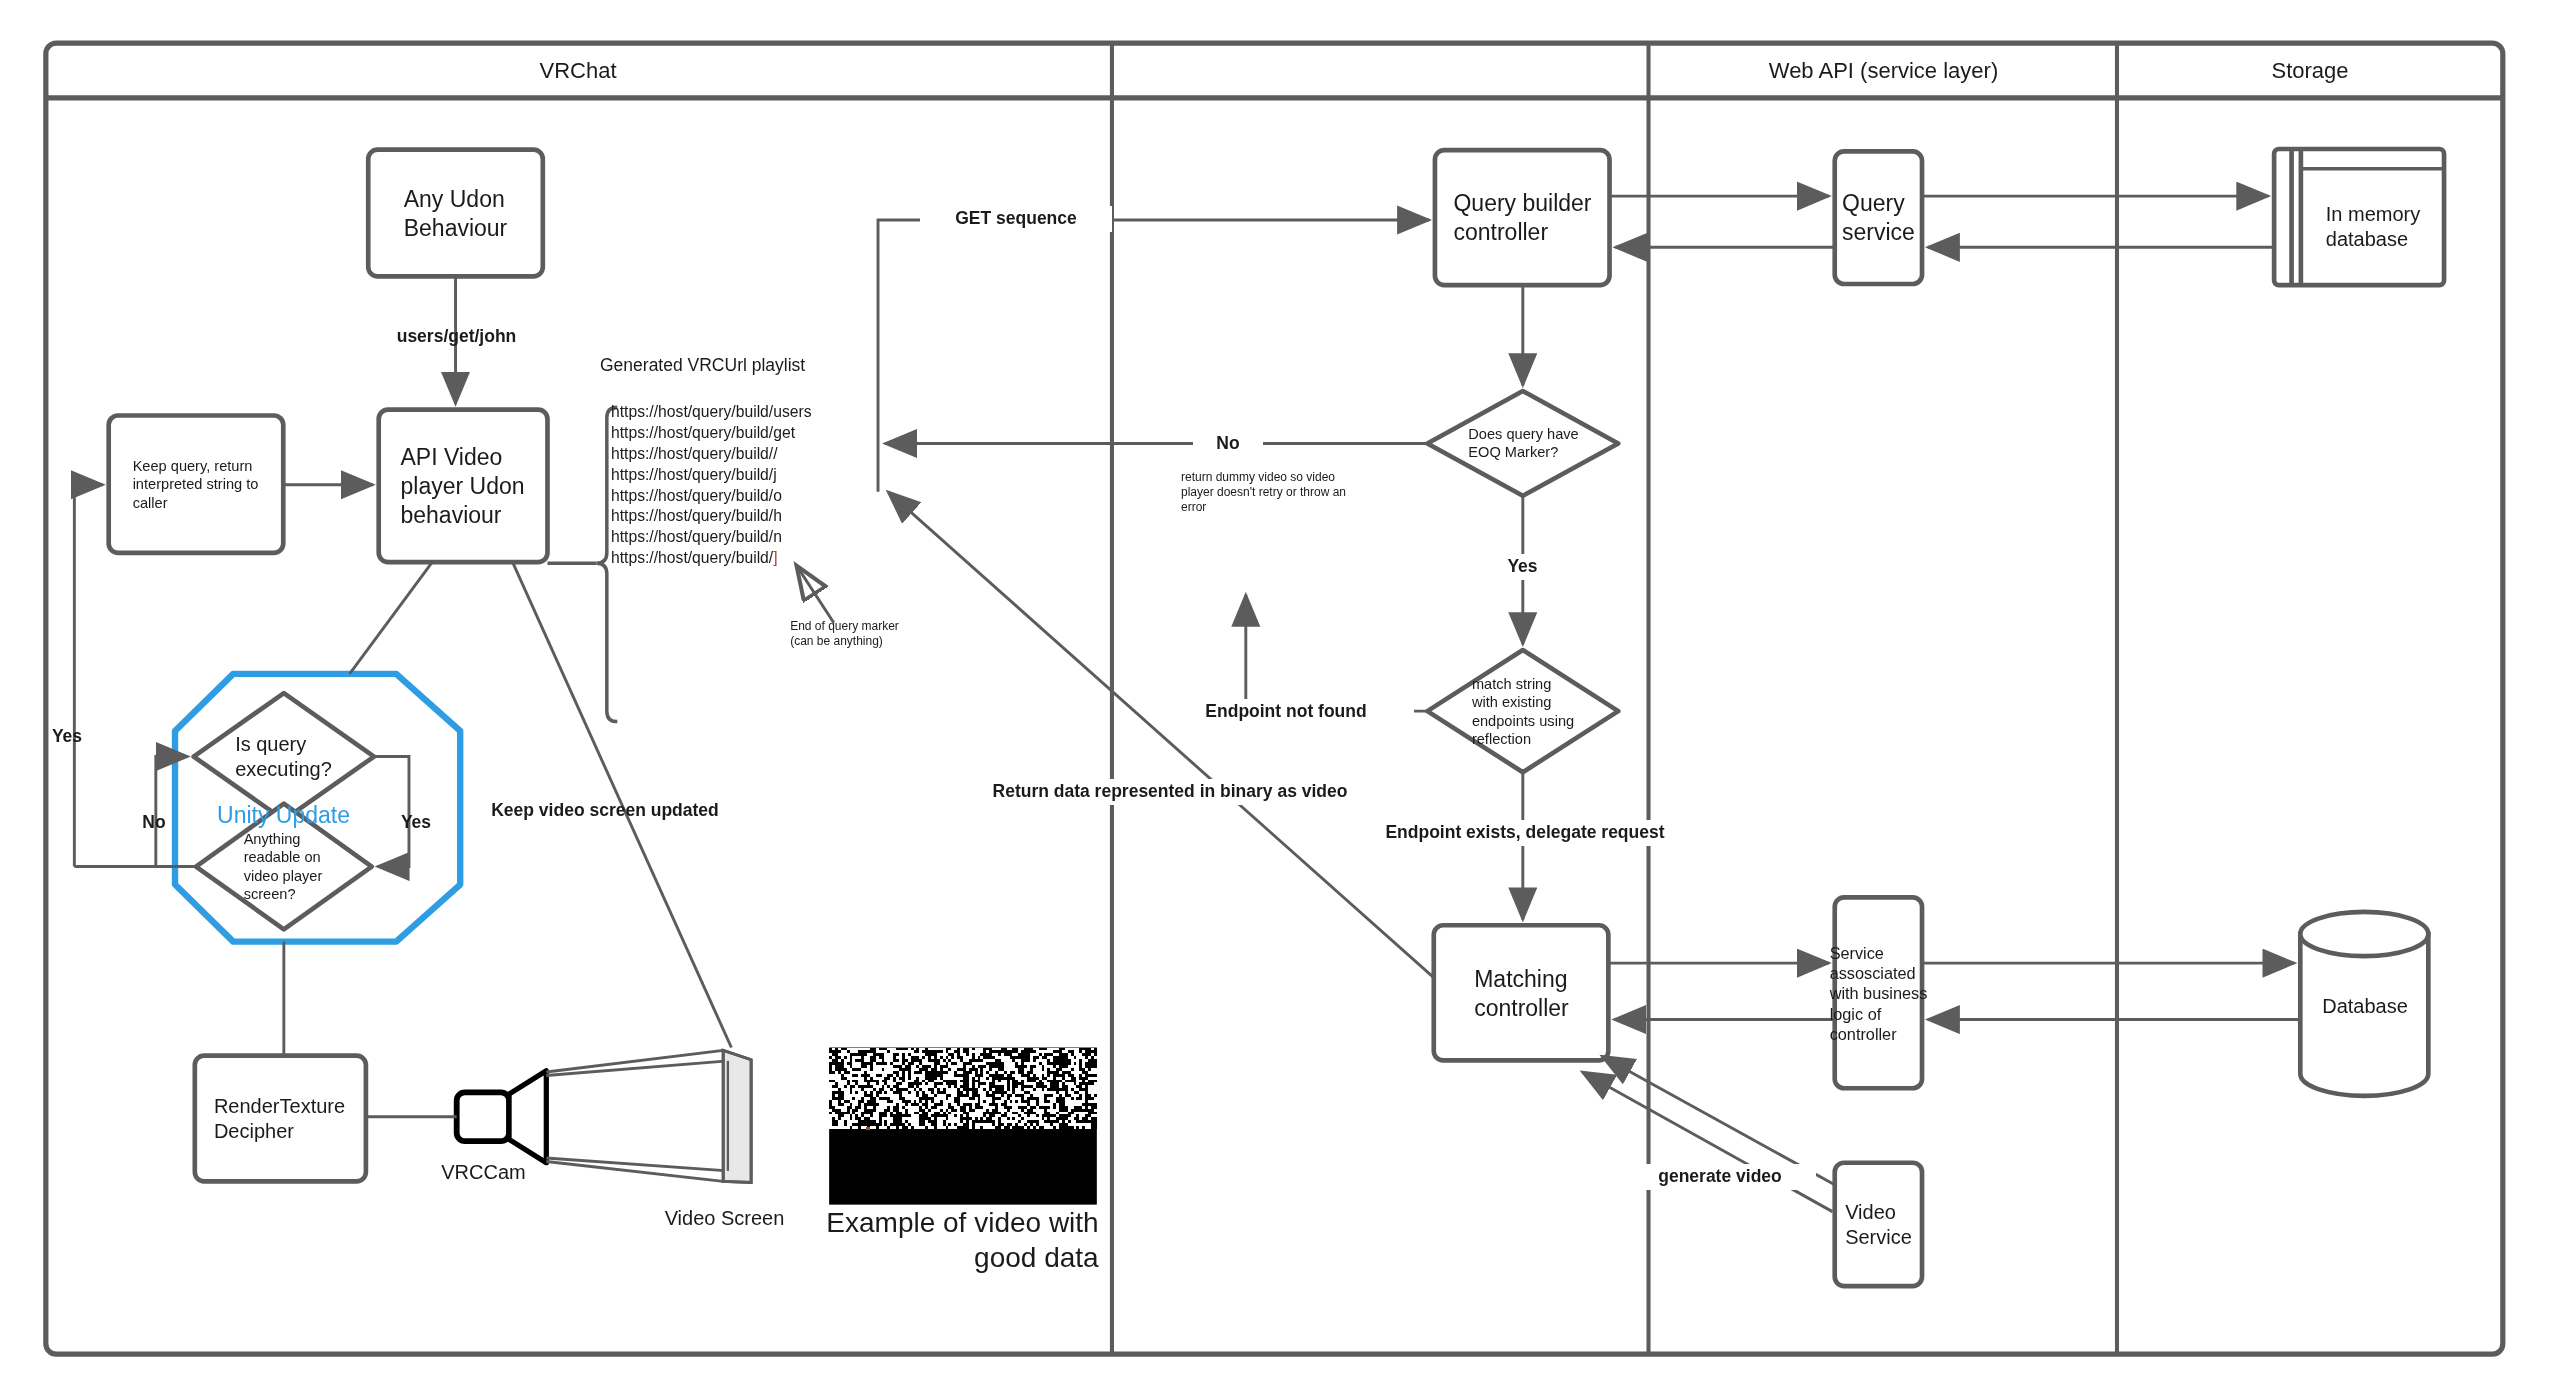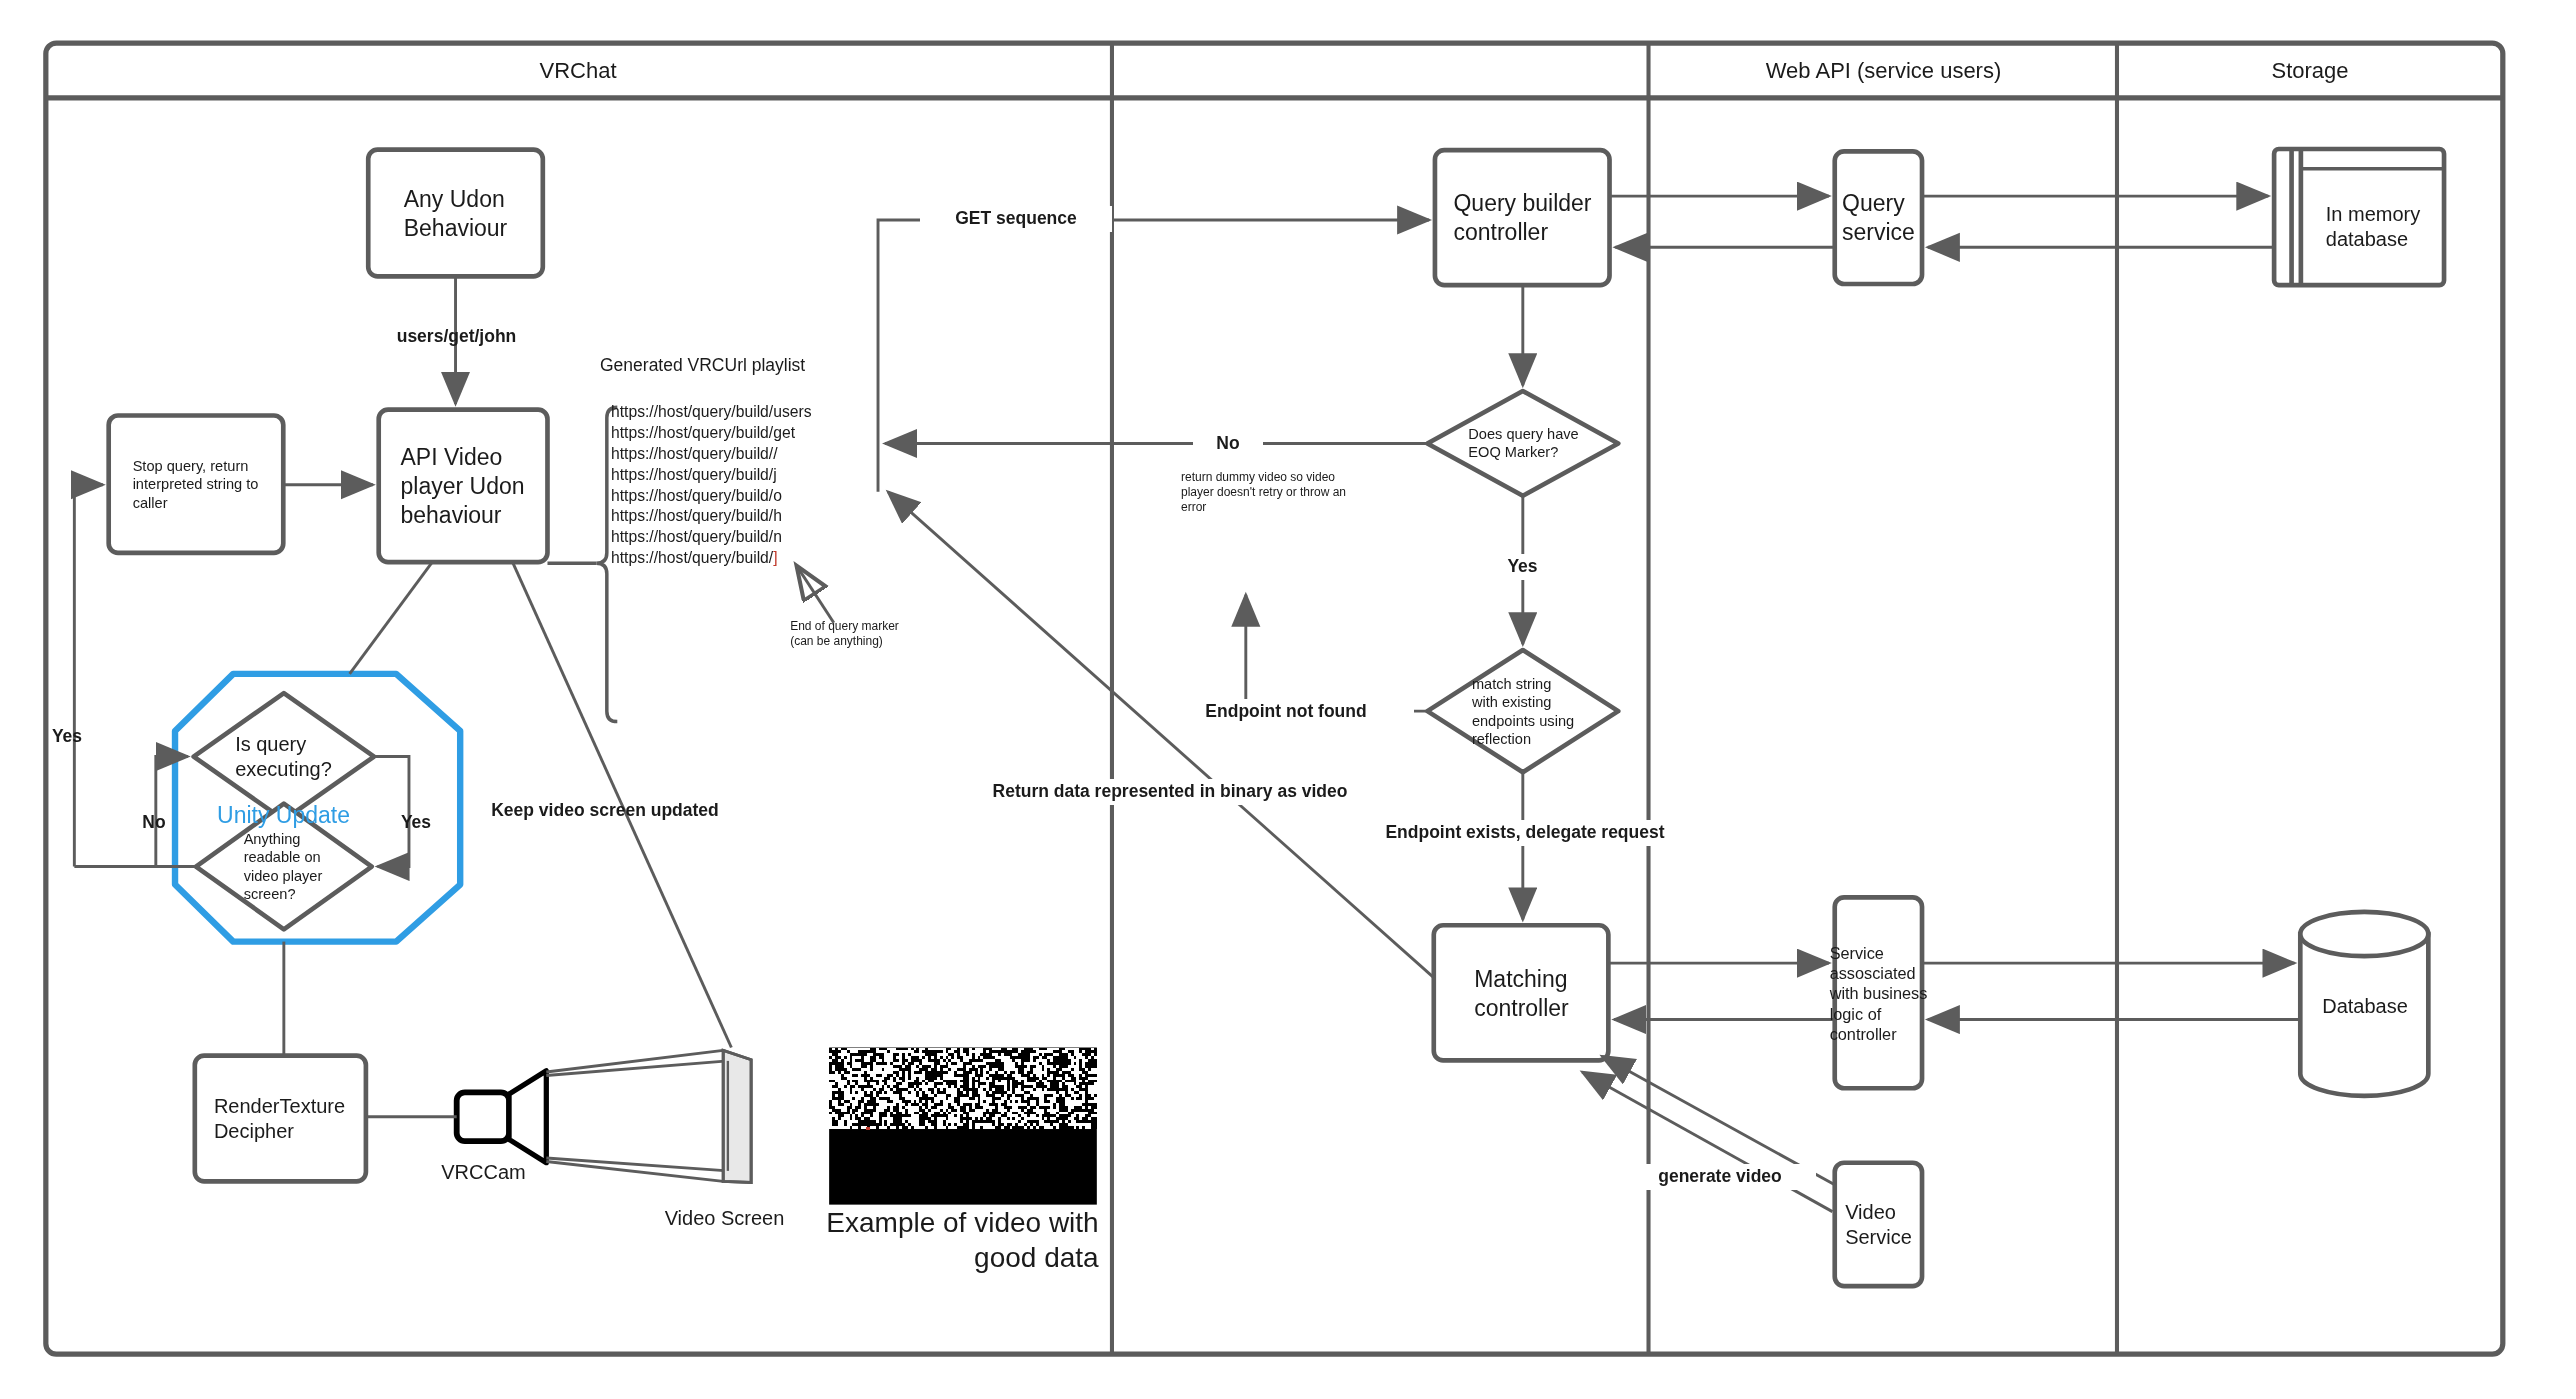--- a/index.html
+++ b/index.html
@@ -177,29 +177,29 @@
         <rect x="1424" y="1800" width="460" height="140" fill="#ffffff"></rect>
       </g>
       <g fill="#000000" shape-rendering="crispEdges" id="noisecells">
           <path d="M1424 1800h5v5h-5zM1434 1800h5v5h-5zM1444 1800h5v5h-5zM1449 1800h5v5h-5zM1494 1800h5v5h-5zM1499 1800h5v5h-5zM1509 1800h5v5h-5zM1514 1800h5v5h-5zM1519 1800h5v5h-5zM1539 1800h5v5h-5zM1544 1800h5v5h-5zM1549 1800h5v5h-5zM1554 1800h5v5h-5zM1564 1800h5v5h-5zM1574 1800h5v5h-5zM1589 1800h5v5h-5zM1624 1800h5v5h-5zM1629 1800h5v5h-5zM1644 1800h5v5h-5zM1654 1800h5v5h-5zM1659 1800h5v5h-5zM1669 1800h5v5h-5zM1689 1800h5v5h-5zM1694 1800h5v5h-5zM1699 1800h5v5h-5zM1719 1800h5v5h-5zM1724 1800h5v5h-5zM1739 1800h5v5h-5zM1744 1800h5v5h-5zM1759 1800h5v5h-5zM1764 1800h5v5h-5zM1769 1800h5v5h-5zM1784 1800h5v5h-5zM1789 1800h5v5h-5zM1794 1800h5v5h-5zM1819 1800h5v5h-5zM1824 1800h5v5h-5zM1854 1800h5v5h-5zM1859 1800h5v5h-5zM1864 1800h5v5h-5zM1869 1800h5v5h-5zM1879 1800h5v5h-5zM1424 1805h5v5h-5zM1429 1805h5v5h-5zM1434 1805h5v5h-5zM1439 1805h5v5h-5zM1454 1805h5v5h-5zM1474 1805h5v5h-5zM1479 1805h5v5h-5zM1484 1805h5v5h-5zM1489 1805h5v5h-5zM1494 1805h5v5h-5zM1499 1805h5v5h-5zM1524 1805h5v5h-5zM1569 1805h5v5h-5zM1574 1805h5v5h-5zM1584 1805h5v5h-5zM1589 1805h5v5h-5zM1594 1805h5v5h-5zM1599 1805h5v5h-5zM1604 1805h5v5h-5zM1609 1805h5v5h-5zM1614 1805h5v5h-5zM1624 1805h5v5h-5zM1639 1805h5v5h-5zM1644 1805h5v5h-5zM1654 1805h5v5h-5zM1659 1805h5v5h-5zM1689 1805h5v5h-5zM1699 1805h5v5h-5zM1704 1805h5v5h-5zM1709 1805h5v5h-5zM1714 1805h5v5h-5zM1719 1805h5v5h-5zM1724 1805h5v5h-5zM1729 1805h5v5h-5zM1734 1805h5v5h-5zM1739 1805h5v5h-5zM1744 1805h5v5h-5zM1754 1805h5v5h-5zM1759 1805h5v5h-5zM1764 1805h5v5h-5zM1769 1805h5v5h-5zM1774 1805h5v5h-5zM1809 1805h5v5h-5zM1814 1805h5v5h-5zM1819 1805h5v5h-5zM1834 1805h5v5h-5zM1839 1805h5v5h-5zM1854 1805h5v5h-5zM1864 1805h5v5h-5zM1869 1805h5v5h-5zM1874 1805h5v5h-5zM1879 1805h5v5h-5zM1429 1810h5v5h-5zM1434 1810h5v5h-5zM1459 1810h5v5h-5zM1464 1810h5v5h-5zM1469 1810h5v5h-5zM1474 1810h5v5h-5zM1479 1810h5v5h-5zM1484 1810h5v5h-5zM1499 1810h5v5h-5zM1504 1810h5v5h-5zM1509 1810h5v5h-5zM1514 1810h5v5h-5zM1534 1810h5v5h-5zM1539 1810h5v5h-5zM1549 1810h5v5h-5zM1559 1810h5v5h-5zM1589 1810h5v5h-5zM1594 1810h5v5h-5zM1599 1810h5v5h-5zM1604 1810h5v5h-5zM1629 1810h5v5h-5zM1634 1810h5v5h-5zM1644 1810h5v5h-5zM1659 1810h5v5h-5zM1669 1810h5v5h-5zM1684 1810h5v5h-5zM1689 1810h5v5h-5zM1694 1810h5v5h-5zM1699 1810h5v5h-5zM1714 1810h5v5h-5zM1724 1810h5v5h-5zM1729 1810h5v5h-5zM1734 1810h5v5h-5zM1749 1810h5v5h-5zM1754 1810h5v5h-5zM1759 1810h5v5h-5zM1764 1810h5v5h-5zM1784 1810h5v5h-5zM1794 1810h5v5h-5zM1799 1810h5v5h-5zM1804 1810h5v5h-5zM1819 1810h5v5h-5zM1824 1810h5v5h-5zM1829 1810h5v5h-5zM1839 1810h5v5h-5zM1859 1810h5v5h-5zM1864 1810h5v5h-5zM1869 1810h5v5h-5zM1879 1810h5v5h-5zM1424 1815h5v5h-5zM1434 1815h5v5h-5zM1439 1815h5v5h-5zM1449 1815h5v5h-5zM1459 1815h5v5h-5zM1479 1815h5v5h-5zM1494 1815h5v5h-5zM1499 1815h5v5h-5zM1509 1815h5v5h-5zM1514 1815h5v5h-5zM1534 1815h5v5h-5zM1549 1815h5v5h-5zM1564 1815h5v5h-5zM1569 1815h5v5h-5zM1574 1815h5v5h-5zM1584 1815h5v5h-5zM1594 1815h5v5h-5zM1604 1815h5v5h-5zM1614 1815h5v5h-5zM1624 1815h5v5h-5zM1634 1815h5v5h-5zM1644 1815h5v5h-5zM1649 1815h5v5h-5zM1669 1815h5v5h-5zM1679 1815h5v5h-5zM1689 1815h5v5h-5zM1694 1815h5v5h-5zM1699 1815h5v5h-5zM1704 1815h5v5h-5zM1734 1815h5v5h-5zM1739 1815h5v5h-5zM1744 1815h5v5h-5zM1749 1815h5v5h-5zM1754 1815h5v5h-5zM1759 1815h5v5h-5zM1764 1815h5v5h-5zM1774 1815h5v5h-5zM1779 1815h5v5h-5zM1789 1815h5v5h-5zM1794 1815h5v5h-5zM1809 1815h5v5h-5zM1814 1815h5v5h-5zM1819 1815h5v5h-5zM1824 1815h5v5h-5zM1829 1815h5v5h-5zM1844 1815h5v5h-5zM1864 1815h5v5h-5zM1874 1815h5v5h-5zM1429 1820h5v5h-5zM1434 1820h5v5h-5zM1444 1820h5v5h-5zM1459 1820h5v5h-5zM1469 1820h5v5h-5zM1474 1820h5v5h-5zM1479 1820h5v5h-5zM1494 1820h5v5h-5zM1499 1820h5v5h-5zM1514 1820h5v5h-5zM1534 1820h5v5h-5zM1539 1820h5v5h-5zM1549 1820h5v5h-5zM1554 1820h5v5h-5zM1564 1820h5v5h-5zM1569 1820h5v5h-5zM1574 1820h5v5h-5zM1579 1820h5v5h-5zM1594 1820h5v5h-5zM1599 1820h5v5h-5zM1604 1820h5v5h-5zM1609 1820h5v5h-5zM1619 1820h5v5h-5zM1629 1820h5v5h-5zM1649 1820h5v5h-5zM1664 1820h5v5h-5zM1669 1820h5v5h-5zM1674 1820h5v5h-5zM1679 1820h5v5h-5zM1684 1820h5v5h-5zM1709 1820h5v5h-5zM1714 1820h5v5h-5zM1739 1820h5v5h-5zM1754 1820h5v5h-5zM1759 1820h5v5h-5zM1764 1820h5v5h-5zM1774 1820h5v5h-5zM1799 1820h5v5h-5zM1809 1820h5v5h-5zM1814 1820h5v5h-5zM1819 1820h5v5h-5zM1824 1820h5v5h-5zM1829 1820h5v5h-5zM1834 1820h5v5h-5zM1854 1820h5v5h-5zM1869 1820h5v5h-5zM1874 1820h5v5h-5zM1879 1820h5v5h-5zM1424 1825h5v5h-5zM1429 1825h5v5h-5zM1434 1825h5v5h-5zM1439 1825h5v5h-5zM1444 1825h5v5h-5zM1454 1825h5v5h-5zM1459 1825h5v5h-5zM1479 1825h5v5h-5zM1484 1825h5v5h-5zM1489 1825h5v5h-5zM1494 1825h5v5h-5zM1504 1825h5v5h-5zM1509 1825h5v5h-5zM1514 1825h5v5h-5zM1519 1825h5v5h-5zM1529 1825h5v5h-5zM1549 1825h5v5h-5zM1559 1825h5v5h-5zM1564 1825h5v5h-5zM1579 1825h5v5h-5zM1604 1825h5v5h-5zM1609 1825h5v5h-5zM1624 1825h5v5h-5zM1634 1825h5v5h-5zM1639 1825h5v5h-5zM1654 1825h5v5h-5zM1659 1825h5v5h-5zM1664 1825h5v5h-5zM1694 1825h5v5h-5zM1699 1825h5v5h-5zM1704 1825h5v5h-5zM1709 1825h5v5h-5zM1714 1825h5v5h-5zM1719 1825h5v5h-5zM1744 1825h5v5h-5zM1754 1825h5v5h-5zM1784 1825h5v5h-5zM1799 1825h5v5h-5zM1804 1825h5v5h-5zM1809 1825h5v5h-5zM1814 1825h5v5h-5zM1819 1825h5v5h-5zM1824 1825h5v5h-5zM1829 1825h5v5h-5zM1834 1825h5v5h-5zM1844 1825h5v5h-5zM1854 1825h5v5h-5zM1864 1825h5v5h-5zM1869 1825h5v5h-5zM1874 1825h5v5h-5zM1879 1825h5v5h-5zM1424 1830h5v5h-5zM1434 1830h5v5h-5zM1439 1830h5v5h-5zM1444 1830h5v5h-5zM1459 1830h5v5h-5zM1479 1830h5v5h-5zM1484 1830h5v5h-5zM1494 1830h5v5h-5zM1534 1830h5v5h-5zM1539 1830h5v5h-5zM1544 1830h5v5h-5zM1554 1830h5v5h-5zM1559 1830h5v5h-5zM1574 1830h5v5h-5zM1584 1830h5v5h-5zM1589 1830h5v5h-5zM1594 1830h5v5h-5zM1604 1830h5v5h-5zM1614 1830h5v5h-5zM1619 1830h5v5h-5zM1624 1830h5v5h-5zM1654 1830h5v5h-5zM1669 1830h5v5h-5zM1679 1830h5v5h-5zM1684 1830h5v5h-5zM1689 1830h5v5h-5zM1699 1830h5v5h-5zM1704 1830h5v5h-5zM1709 1830h5v5h-5zM1714 1830h5v5h-5zM1719 1830h5v5h-5zM1744 1830h5v5h-5zM1749 1830h5v5h-5zM1754 1830h5v5h-5zM1759 1830h5v5h-5zM1769 1830h5v5h-5zM1774 1830h5v5h-5zM1789 1830h5v5h-5zM1809 1830h5v5h-5zM1819 1830h5v5h-5zM1824 1830h5v5h-5zM1829 1830h5v5h-5zM1854 1830h5v5h-5zM1864 1830h5v5h-5zM1869 1830h5v5h-5zM1874 1830h5v5h-5zM1879 1830h5v5h-5zM1424 1835h5v5h-5zM1434 1835h5v5h-5zM1439 1835h5v5h-5zM1444 1835h5v5h-5zM1449 1835h5v5h-5zM1464 1835h5v5h-5zM1469 1835h5v5h-5zM1474 1835h5v5h-5zM1494 1835h5v5h-5zM1514 1835h5v5h-5zM1544 1835h5v5h-5zM1549 1835h5v5h-5zM1554 1835h5v5h-5zM1559 1835h5v5h-5zM1579 1835h5v5h-5zM1584 1835h5v5h-5zM1589 1835h5v5h-5zM1599 1835h5v5h-5zM1604 1835h5v5h-5zM1614 1835h5v5h-5zM1629 1835h5v5h-5zM1644 1835h5v5h-5zM1649 1835h5v5h-5zM1654 1835h5v5h-5zM1664 1835h5v5h-5zM1669 1835h5v5h-5zM1674 1835h5v5h-5zM1684 1835h5v5h-5zM1699 1835h5v5h-5zM1714 1835h5v5h-5zM1719 1835h5v5h-5zM1749 1835h5v5h-5zM1754 1835h5v5h-5zM1769 1835h5v5h-5zM1789 1835h5v5h-5zM1799 1835h5v5h-5zM1814 1835h5v5h-5zM1819 1835h5v5h-5zM1839 1835h5v5h-5zM1854 1835h5v5h-5zM1859 1835h5v5h-5zM1869 1835h5v5h-5zM1424 1840h5v5h-5zM1429 1840h5v5h-5zM1439 1840h5v5h-5zM1449 1840h5v5h-5zM1454 1840h5v5h-5zM1484 1840h5v5h-5zM1534 1840h5v5h-5zM1539 1840h5v5h-5zM1549 1840h5v5h-5zM1559 1840h5v5h-5zM1569 1840h5v5h-5zM1574 1840h5v5h-5zM1579 1840h5v5h-5zM1589 1840h5v5h-5zM1594 1840h5v5h-5zM1599 1840h5v5h-5zM1604 1840h5v5h-5zM1609 1840h5v5h-5zM1614 1840h5v5h-5zM1619 1840h5v5h-5zM1624 1840h5v5h-5zM1639 1840h5v5h-5zM1654 1840h5v5h-5zM1659 1840h5v5h-5zM1664 1840h5v5h-5zM1674 1840h5v5h-5zM1684 1840h5v5h-5zM1694 1840h5v5h-5zM1709 1840h5v5h-5zM1724 1840h5v5h-5zM1734 1840h5v5h-5zM1739 1840h5v5h-5zM1749 1840h5v5h-5zM1754 1840h5v5h-5zM1764 1840h5v5h-5zM1769 1840h5v5h-5zM1799 1840h5v5h-5zM1804 1840h5v5h-5zM1809 1840h5v5h-5zM1814 1840h5v5h-5zM1824 1840h5v5h-5zM1829 1840h5v5h-5zM1834 1840h5v5h-5zM1859 1840h5v5h-5zM1864 1840h5v5h-5zM1444 1845h5v5h-5zM1464 1845h5v5h-5zM1469 1845h5v5h-5zM1479 1845h5v5h-5zM1484 1845h5v5h-5zM1489 1845h5v5h-5zM1504 1845h5v5h-5zM1509 1845h5v5h-5zM1524 1845h5v5h-5zM1529 1845h5v5h-5zM1539 1845h5v5h-5zM1549 1845h5v5h-5zM1559 1845h5v5h-5zM1589 1845h5v5h-5zM1594 1845h5v5h-5zM1599 1845h5v5h-5zM1604 1845h5v5h-5zM1609 1845h5v5h-5zM1614 1845h5v5h-5zM1639 1845h5v5h-5zM1644 1845h5v5h-5zM1649 1845h5v5h-5zM1654 1845h5v5h-5zM1659 1845h5v5h-5zM1674 1845h5v5h-5zM1679 1845h5v5h-5zM1684 1845h5v5h-5zM1699 1845h5v5h-5zM1704 1845h5v5h-5zM1709 1845h5v5h-5zM1714 1845h5v5h-5zM1719 1845h5v5h-5zM1729 1845h5v5h-5zM1734 1845h5v5h-5zM1754 1845h5v5h-5zM1759 1845h5v5h-5zM1764 1845h5v5h-5zM1774 1845h5v5h-5zM1789 1845h5v5h-5zM1799 1845h5v5h-5zM1809 1845h5v5h-5zM1814 1845h5v5h-5zM1819 1845h5v5h-5zM1824 1845h5v5h-5zM1834 1845h5v5h-5zM1839 1845h5v5h-5zM1854 1845h5v5h-5zM1864 1845h5v5h-5zM1869 1845h5v5h-5zM1874 1845h5v5h-5zM1879 1845h5v5h-5zM1444 1850h5v5h-5zM1449 1850h5v5h-5zM1484 1850h5v5h-5zM1494 1850h5v5h-5zM1519 1850h5v5h-5zM1524 1850h5v5h-5zM1534 1850h5v5h-5zM1544 1850h5v5h-5zM1549 1850h5v5h-5zM1559 1850h5v5h-5zM1574 1850h5v5h-5zM1589 1850h5v5h-5zM1594 1850h5v5h-5zM1599 1850h5v5h-5zM1604 1850h5v5h-5zM1614 1850h5v5h-5zM1654 1850h5v5h-5zM1659 1850h5v5h-5zM1669 1850h5v5h-5zM1679 1850h5v5h-5zM1694 1850h5v5h-5zM1704 1850h5v5h-5zM1709 1850h5v5h-5zM1714 1850h5v5h-5zM1719 1850h5v5h-5zM1724 1850h5v5h-5zM1729 1850h5v5h-5zM1734 1850h5v5h-5zM1739 1850h5v5h-5zM1764 1850h5v5h-5zM1769 1850h5v5h-5zM1774 1850h5v5h-5zM1779 1850h5v5h-5zM1789 1850h5v5h-5zM1794 1850h5v5h-5zM1809 1850h5v5h-5zM1824 1850h5v5h-5zM1839 1850h5v5h-5zM1844 1850h5v5h-5zM1854 1850h5v5h-5zM1859 1850h5v5h-5zM1864 1850h5v5h-5zM1424 1855h5v5h-5zM1429 1855h5v5h-5zM1454 1855h5v5h-5zM1464 1855h5v5h-5zM1469 1855h5v5h-5zM1484 1855h5v5h-5zM1489 1855h5v5h-5zM1494 1855h5v5h-5zM1499 1855h5v5h-5zM1504 1855h5v5h-5zM1514 1855h5v5h-5zM1519 1855h5v5h-5zM1534 1855h5v5h-5zM1549 1855h5v5h-5zM1569 1855h5v5h-5zM1574 1855h5v5h-5zM1584 1855h5v5h-5zM1594 1855h5v5h-5zM1599 1855h5v5h-5zM1619 1855h5v5h-5zM1624 1855h5v5h-5zM1629 1855h5v5h-5zM1634 1855h5v5h-5zM1639 1855h5v5h-5zM1649 1855h5v5h-5zM1654 1855h5v5h-5zM1659 1855h5v5h-5zM1669 1855h5v5h-5zM1674 1855h5v5h-5zM1679 1855h5v5h-5zM1704 1855h5v5h-5zM1714 1855h5v5h-5zM1729 1855h5v5h-5zM1739 1855h5v5h-5zM1744 1855h5v5h-5zM1754 1855h5v5h-5zM1764 1855h5v5h-5zM1769 1855h5v5h-5zM1774 1855h5v5h-5zM1784 1855h5v5h-5zM1799 1855h5v5h-5zM1804 1855h5v5h-5zM1809 1855h5v5h-5zM1814 1855h5v5h-5zM1819 1855h5v5h-5zM1829 1855h5v5h-5zM1834 1855h5v5h-5zM1839 1855h5v5h-5zM1844 1855h5v5h-5zM1859 1855h5v5h-5zM1869 1855h5v5h-5zM1874 1855h5v5h-5zM1879 1855h5v5h-5zM1434 1860h5v5h-5zM1454 1860h5v5h-5zM1469 1860h5v5h-5zM1489 1860h5v5h-5zM1504 1860h5v5h-5zM1519 1860h5v5h-5zM1539 1860h5v5h-5zM1544 1860h5v5h-5zM1559 1860h5v5h-5zM1564 1860h5v5h-5zM1569 1860h5v5h-5zM1574 1860h5v5h-5zM1579 1860h5v5h-5zM1589 1860h5v5h-5zM1604 1860h5v5h-5zM1609 1860h5v5h-5zM1614 1860h5v5h-5zM1624 1860h5v5h-5zM1629 1860h5v5h-5zM1634 1860h5v5h-5zM1639 1860h5v5h-5zM1654 1860h5v5h-5zM1659 1860h5v5h-5zM1669 1860h5v5h-5zM1679 1860h5v5h-5zM1684 1860h5v5h-5zM1689 1860h5v5h-5zM1699 1860h5v5h-5zM1704 1860h5v5h-5zM1729 1860h5v5h-5zM1739 1860h5v5h-5zM1744 1860h5v5h-5zM1749 1860h5v5h-5zM1754 1860h5v5h-5zM1779 1860h5v5h-5zM1784 1860h5v5h-5zM1789 1860h5v5h-5zM1804 1860h5v5h-5zM1809 1860h5v5h-5zM1814 1860h5v5h-5zM1824 1860h5v5h-5zM1844 1860h5v5h-5zM1854 1860h5v5h-5zM1859 1860h5v5h-5zM1864 1860h5v5h-5zM1869 1860h5v5h-5zM1874 1860h5v5h-5zM1429 1865h5v5h-5zM1434 1865h5v5h-5zM1449 1865h5v5h-5zM1459 1865h5v5h-5zM1464 1865h5v5h-5zM1474 1865h5v5h-5zM1479 1865h5v5h-5zM1484 1865h5v5h-5zM1489 1865h5v5h-5zM1494 1865h5v5h-5zM1514 1865h5v5h-5zM1524 1865h5v5h-5zM1534 1865h5v5h-5zM1539 1865h5v5h-5zM1559 1865h5v5h-5zM1564 1865h5v5h-5zM1574 1865h5v5h-5zM1604 1865h5v5h-5zM1629 1865h5v5h-5zM1639 1865h5v5h-5zM1649 1865h5v5h-5zM1654 1865h5v5h-5zM1659 1865h5v5h-5zM1669 1865h5v5h-5zM1679 1865h5v5h-5zM1699 1865h5v5h-5zM1704 1865h5v5h-5zM1709 1865h5v5h-5zM1714 1865h5v5h-5zM1719 1865h5v5h-5zM1729 1865h5v5h-5zM1739 1865h5v5h-5zM1744 1865h5v5h-5zM1754 1865h5v5h-5zM1759 1865h5v5h-5zM1764 1865h5v5h-5zM1769 1865h5v5h-5zM1779 1865h5v5h-5zM1784 1865h5v5h-5zM1789 1865h5v5h-5zM1794 1865h5v5h-5zM1804 1865h5v5h-5zM1809 1865h5v5h-5zM1814 1865h5v5h-5zM1824 1865h5v5h-5zM1829 1865h5v5h-5zM1849 1865h5v5h-5zM1854 1865h5v5h-5zM1864 1865h5v5h-5zM1439 1870h5v5h-5zM1459 1870h5v5h-5zM1479 1870h5v5h-5zM1499 1870h5v5h-5zM1509 1870h5v5h-5zM1514 1870h5v5h-5zM1529 1870h5v5h-5zM1539 1870h5v5h-5zM1544 1870h5v5h-5zM1549 1870h5v5h-5zM1554 1870h5v5h-5zM1569 1870h5v5h-5zM1579 1870h5v5h-5zM1594 1870h5v5h-5zM1599 1870h5v5h-5zM1609 1870h5v5h-5zM1619 1870h5v5h-5zM1644 1870h5v5h-5zM1654 1870h5v5h-5zM1659 1870h5v5h-5zM1664 1870h5v5h-5zM1669 1870h5v5h-5zM1674 1870h5v5h-5zM1689 1870h5v5h-5zM1699 1870h5v5h-5zM1709 1870h5v5h-5zM1714 1870h5v5h-5zM1719 1870h5v5h-5zM1729 1870h5v5h-5zM1739 1870h5v5h-5zM1754 1870h5v5h-5zM1774 1870h5v5h-5zM1789 1870h5v5h-5zM1799 1870h5v5h-5zM1804 1870h5v5h-5zM1809 1870h5v5h-5zM1814 1870h5v5h-5zM1819 1870h5v5h-5zM1824 1870h5v5h-5zM1829 1870h5v5h-5zM1839 1870h5v5h-5zM1854 1870h5v5h-5zM1859 1870h5v5h-5zM1864 1870h5v5h-5zM1429 1875h5v5h-5zM1434 1875h5v5h-5zM1439 1875h5v5h-5zM1444 1875h5v5h-5zM1459 1875h5v5h-5zM1469 1875h5v5h-5zM1484 1875h5v5h-5zM1494 1875h5v5h-5zM1504 1875h5v5h-5zM1509 1875h5v5h-5zM1519 1875h5v5h-5zM1534 1875h5v5h-5zM1539 1875h5v5h-5zM1544 1875h5v5h-5zM1559 1875h5v5h-5zM1574 1875h5v5h-5zM1584 1875h5v5h-5zM1599 1875h5v5h-5zM1609 1875h5v5h-5zM1614 1875h5v5h-5zM1619 1875h5v5h-5zM1644 1875h5v5h-5zM1649 1875h5v5h-5zM1659 1875h5v5h-5zM1669 1875h5v5h-5zM1674 1875h5v5h-5zM1694 1875h5v5h-5zM1704 1875h5v5h-5zM1709 1875h5v5h-5zM1714 1875h5v5h-5zM1719 1875h5v5h-5zM1724 1875h5v5h-5zM1739 1875h5v5h-5zM1759 1875h5v5h-5zM1764 1875h5v5h-5zM1814 1875h5v5h-5zM1829 1875h5v5h-5zM1844 1875h5v5h-5zM1849 1875h5v5h-5zM1864 1875h5v5h-5zM1429 1880h5v5h-5zM1439 1880h5v5h-5zM1444 1880h5v5h-5zM1484 1880h5v5h-5zM1489 1880h5v5h-5zM1494 1880h5v5h-5zM1504 1880h5v5h-5zM1544 1880h5v5h-5zM1574 1880h5v5h-5zM1584 1880h5v5h-5zM1589 1880h5v5h-5zM1604 1880h5v5h-5zM1624 1880h5v5h-5zM1629 1880h5v5h-5zM1644 1880h5v5h-5zM1649 1880h5v5h-5zM1654 1880h5v5h-5zM1659 1880h5v5h-5zM1669 1880h5v5h-5zM1674 1880h5v5h-5zM1679 1880h5v5h-5zM1694 1880h5v5h-5zM1699 1880h5v5h-5zM1704 1880h5v5h-5zM1719 1880h5v5h-5zM1729 1880h5v5h-5zM1734 1880h5v5h-5zM1744 1880h5v5h-5zM1749 1880h5v5h-5zM1754 1880h5v5h-5zM1769 1880h5v5h-5zM1794 1880h5v5h-5zM1799 1880h5v5h-5zM1804 1880h5v5h-5zM1819 1880h5v5h-5zM1829 1880h5v5h-5zM1834 1880h5v5h-5zM1854 1880h5v5h-5zM1864 1880h5v5h-5zM1869 1880h5v5h-5zM1879 1880h5v5h-5zM1429 1885h5v5h-5zM1434 1885h5v5h-5zM1439 1885h5v5h-5zM1444 1885h5v5h-5zM1464 1885h5v5h-5zM1479 1885h5v5h-5zM1494 1885h5v5h-5zM1499 1885h5v5h-5zM1509 1885h5v5h-5zM1514 1885h5v5h-5zM1519 1885h5v5h-5zM1524 1885h5v5h-5zM1544 1885h5v5h-5zM1549 1885h5v5h-5zM1579 1885h5v5h-5zM1584 1885h5v5h-5zM1589 1885h5v5h-5zM1594 1885h5v5h-5zM1599 1885h5v5h-5zM1624 1885h5v5h-5zM1639 1885h5v5h-5zM1644 1885h5v5h-5zM1664 1885h5v5h-5zM1669 1885h5v5h-5zM1679 1885h5v5h-5zM1704 1885h5v5h-5zM1709 1885h5v5h-5zM1714 1885h5v5h-5zM1729 1885h5v5h-5zM1754 1885h5v5h-5zM1764 1885h5v5h-5zM1769 1885h5v5h-5zM1774 1885h5v5h-5zM1779 1885h5v5h-5zM1794 1885h5v5h-5zM1814 1885h5v5h-5zM1819 1885h5v5h-5zM1824 1885h5v5h-5zM1839 1885h5v5h-5zM1849 1885h5v5h-5zM1854 1885h5v5h-5zM1864 1885h5v5h-5zM1869 1885h5v5h-5zM1874 1885h5v5h-5zM1424 1890h5v5h-5zM1439 1890h5v5h-5zM1449 1890h5v5h-5zM1454 1890h5v5h-5zM1474 1890h5v5h-5zM1479 1890h5v5h-5zM1489 1890h5v5h-5zM1494 1890h5v5h-5zM1499 1890h5v5h-5zM1524 1890h5v5h-5zM1529 1890h5v5h-5zM1549 1890h5v5h-5zM1554 1890h5v5h-5zM1559 1890h5v5h-5zM1569 1890h5v5h-5zM1579 1890h5v5h-5zM1589 1890h5v5h-5zM1599 1890h5v5h-5zM1614 1890h5v5h-5zM1639 1890h5v5h-5zM1644 1890h5v5h-5zM1679 1890h5v5h-5zM1689 1890h5v5h-5zM1704 1890h5v5h-5zM1724 1890h5v5h-5zM1734 1890h5v5h-5zM1744 1890h5v5h-5zM1754 1890h5v5h-5zM1759 1890h5v5h-5zM1764 1890h5v5h-5zM1779 1890h5v5h-5zM1794 1890h5v5h-5zM1799 1890h5v5h-5zM1814 1890h5v5h-5zM1819 1890h5v5h-5zM1824 1890h5v5h-5zM1864 1890h5v5h-5zM1424 1895h5v5h-5zM1439 1895h5v5h-5zM1444 1895h5v5h-5zM1459 1895h5v5h-5zM1474 1895h5v5h-5zM1484 1895h5v5h-5zM1489 1895h5v5h-5zM1494 1895h5v5h-5zM1499 1895h5v5h-5zM1504 1895h5v5h-5zM1539 1895h5v5h-5zM1554 1895h5v5h-5zM1564 1895h5v5h-5zM1569 1895h5v5h-5zM1574 1895h5v5h-5zM1584 1895h5v5h-5zM1589 1895h5v5h-5zM1604 1895h5v5h-5zM1609 1895h5v5h-5zM1614 1895h5v5h-5zM1629 1895h5v5h-5zM1644 1895h5v5h-5zM1654 1895h5v5h-5zM1659 1895h5v5h-5zM1664 1895h5v5h-5zM1674 1895h5v5h-5zM1679 1895h5v5h-5zM1699 1895h5v5h-5zM1704 1895h5v5h-5zM1709 1895h5v5h-5zM1719 1895h5v5h-5zM1724 1895h5v5h-5zM1764 1895h5v5h-5zM1779 1895h5v5h-5zM1809 1895h5v5h-5zM1819 1895h5v5h-5zM1824 1895h5v5h-5zM1859 1895h5v5h-5zM1864 1895h5v5h-5zM1869 1895h5v5h-5zM1874 1895h5v5h-5zM1879 1895h5v5h-5zM1424 1900h5v5h-5zM1429 1900h5v5h-5zM1454 1900h5v5h-5zM1459 1900h5v5h-5zM1469 1900h5v5h-5zM1474 1900h5v5h-5zM1484 1900h5v5h-5zM1499 1900h5v5h-5zM1524 1900h5v5h-5zM1534 1900h5v5h-5zM1539 1900h5v5h-5zM1549 1900h5v5h-5zM1579 1900h5v5h-5zM1589 1900h5v5h-5zM1599 1900h5v5h-5zM1604 1900h5v5h-5zM1629 1900h5v5h-5zM1634 1900h5v5h-5zM1649 1900h5v5h-5zM1654 1900h5v5h-5zM1664 1900h5v5h-5zM1674 1900h5v5h-5zM1679 1900h5v5h-5zM1684 1900h5v5h-5zM1709 1900h5v5h-5zM1724 1900h5v5h-5zM1729 1900h5v5h-5zM1734 1900h5v5h-5zM1749 1900h5v5h-5zM1754 1900h5v5h-5zM1759 1900h5v5h-5zM1769 1900h5v5h-5zM1774 1900h5v5h-5zM1784 1900h5v5h-5zM1789 1900h5v5h-5zM1794 1900h5v5h-5zM1799 1900h5v5h-5zM1809 1900h5v5h-5zM1819 1900h5v5h-5zM1824 1900h5v5h-5zM1829 1900h5v5h-5zM1844 1900h5v5h-5zM1849 1900h5v5h-5zM1854 1900h5v5h-5zM1864 1900h5v5h-5zM1874 1900h5v5h-5zM1879 1900h5v5h-5zM1429 1905h5v5h-5zM1434 1905h5v5h-5zM1439 1905h5v5h-5zM1454 1905h5v5h-5zM1464 1905h5v5h-5zM1469 1905h5v5h-5zM1484 1905h5v5h-5zM1489 1905h5v5h-5zM1494 1905h5v5h-5zM1499 1905h5v5h-5zM1519 1905h5v5h-5zM1524 1905h5v5h-5zM1534 1905h5v5h-5zM1539 1905h5v5h-5zM1554 1905h5v5h-5zM1579 1905h5v5h-5zM1584 1905h5v5h-5zM1594 1905h5v5h-5zM1614 1905h5v5h-5zM1624 1905h5v5h-5zM1634 1905h5v5h-5zM1639 1905h5v5h-5zM1649 1905h5v5h-5zM1654 1905h5v5h-5zM1664 1905h5v5h-5zM1669 1905h5v5h-5zM1694 1905h5v5h-5zM1704 1905h5v5h-5zM1709 1905h5v5h-5zM1729 1905h5v5h-5zM1754 1905h5v5h-5zM1764 1905h5v5h-5zM1769 1905h5v5h-5zM1794 1905h5v5h-5zM1819 1905h5v5h-5zM1824 1905h5v5h-5zM1829 1905h5v5h-5zM1839 1905h5v5h-5zM1844 1905h5v5h-5zM1849 1905h5v5h-5zM1854 1905h5v5h-5zM1859 1905h5v5h-5zM1864 1905h5v5h-5zM1869 1905h5v5h-5zM1874 1905h5v5h-5zM1424 1910h5v5h-5zM1434 1910h5v5h-5zM1439 1910h5v5h-5zM1444 1910h5v5h-5zM1449 1910h5v5h-5zM1454 1910h5v5h-5zM1464 1910h5v5h-5zM1479 1910h5v5h-5zM1484 1910h5v5h-5zM1489 1910h5v5h-5zM1494 1910h5v5h-5zM1509 1910h5v5h-5zM1514 1910h5v5h-5zM1519 1910h5v5h-5zM1529 1910h5v5h-5zM1539 1910h5v5h-5zM1544 1910h5v5h-5zM1554 1910h5v5h-5zM1569 1910h5v5h-5zM1574 1910h5v5h-5zM1584 1910h5v5h-5zM1589 1910h5v5h-5zM1604 1910h5v5h-5zM1609 1910h5v5h-5zM1619 1910h5v5h-5zM1629 1910h5v5h-5zM1654 1910h5v5h-5zM1659 1910h5v5h-5zM1689 1910h5v5h-5zM1694 1910h5v5h-5zM1699 1910h5v5h-5zM1704 1910h5v5h-5zM1709 1910h5v5h-5zM1714 1910h5v5h-5zM1724 1910h5v5h-5zM1739 1910h5v5h-5zM1744 1910h5v5h-5zM1759 1910h5v5h-5zM1764 1910h5v5h-5zM1769 1910h5v5h-5zM1774 1910h5v5h-5zM1794 1910h5v5h-5zM1799 1910h5v5h-5zM1814 1910h5v5h-5zM1834 1910h5v5h-5zM1839 1910h5v5h-5zM1869 1910h5v5h-5zM1874 1910h5v5h-5zM1879 1910h5v5h-5zM1439 1915h5v5h-5zM1444 1915h5v5h-5zM1459 1915h5v5h-5zM1469 1915h5v5h-5zM1479 1915h5v5h-5zM1494 1915h5v5h-5zM1509 1915h5v5h-5zM1514 1915h5v5h-5zM1519 1915h5v5h-5zM1529 1915h5v5h-5zM1534 1915h5v5h-5zM1539 1915h5v5h-5zM1544 1915h5v5h-5zM1549 1915h5v5h-5zM1554 1915h5v5h-5zM1559 1915h5v5h-5zM1579 1915h5v5h-5zM1584 1915h5v5h-5zM1589 1915h5v5h-5zM1599 1915h5v5h-5zM1604 1915h5v5h-5zM1609 1915h5v5h-5zM1614 1915h5v5h-5zM1619 1915h5v5h-5zM1624 1915h5v5h-5zM1639 1915h5v5h-5zM1649 1915h5v5h-5zM1659 1915h5v5h-5zM1689 1915h5v5h-5zM1699 1915h5v5h-5zM1704 1915h5v5h-5zM1719 1915h5v5h-5zM1724 1915h5v5h-5zM1749 1915h5v5h-5zM1764 1915h5v5h-5zM1779 1915h5v5h-5zM1789 1915h5v5h-5zM1794 1915h5v5h-5zM1799 1915h5v5h-5zM1804 1915h5v5h-5zM1809 1915h5v5h-5zM1819 1915h5v5h-5zM1824 1915h5v5h-5zM1829 1915h5v5h-5zM1834 1915h5v5h-5zM1849 1915h5v5h-5zM1864 1915h5v5h-5zM1869 1915h5v5h-5zM1429 1920h5v5h-5zM1439 1920h5v5h-5zM1459 1920h5v5h-5zM1469 1920h5v5h-5zM1474 1920h5v5h-5zM1484 1920h5v5h-5zM1489 1920h5v5h-5zM1509 1920h5v5h-5zM1534 1920h5v5h-5zM1539 1920h5v5h-5zM1544 1920h5v5h-5zM1579 1920h5v5h-5zM1584 1920h5v5h-5zM1589 1920h5v5h-5zM1594 1920h5v5h-5zM1604 1920h5v5h-5zM1624 1920h5v5h-5zM1649 1920h5v5h-5zM1654 1920h5v5h-5zM1659 1920h5v5h-5zM1664 1920h5v5h-5zM1674 1920h5v5h-5zM1684 1920h5v5h-5zM1694 1920h5v5h-5zM1699 1920h5v5h-5zM1714 1920h5v5h-5zM1729 1920h5v5h-5zM1739 1920h5v5h-5zM1754 1920h5v5h-5zM1789 1920h5v5h-5zM1799 1920h5v5h-5zM1814 1920h5v5h-5zM1819 1920h5v5h-5zM1824 1920h5v5h-5zM1829 1920h5v5h-5zM1844 1920h5v5h-5zM1849 1920h5v5h-5zM1859 1920h5v5h-5zM1864 1920h5v5h-5zM1874 1920h5v5h-5zM1879 1920h5v5h-5zM1429 1925h5v5h-5zM1434 1925h5v5h-5zM1449 1925h5v5h-5zM1474 1925h5v5h-5zM1479 1925h5v5h-5zM1484 1925h5v5h-5zM1489 1925h5v5h-5zM1494 1925h5v5h-5zM1499 1925h5v5h-5zM1509 1925h5v5h-5zM1519 1925h5v5h-5zM1534 1925h5v5h-5zM1539 1925h5v5h-5zM1544 1925h5v5h-5zM1554 1925h5v5h-5zM1579 1925h5v5h-5zM1584 1925h5v5h-5zM1594 1925h5v5h-5zM1599 1925h5v5h-5zM1604 1925h5v5h-5zM1619 1925h5v5h-5zM1649 1925h5v5h-5zM1659 1925h5v5h-5zM1669 1925h5v5h-5zM1674 1925h5v5h-5zM1679 1925h5v5h-5zM1684 1925h5v5h-5zM1689 1925h5v5h-5zM1694 1925h5v5h-5zM1699 1925h5v5h-5zM1704 1925h5v5h-5zM1714 1925h5v5h-5zM1749 1925h5v5h-5zM1764 1925h5v5h-5zM1769 1925h5v5h-5zM1774 1925h5v5h-5zM1779 1925h5v5h-5zM1794 1925h5v5h-5zM1799 1925h5v5h-5zM1804 1925h5v5h-5zM1809 1925h5v5h-5zM1814 1925h5v5h-5zM1824 1925h5v5h-5zM1834 1925h5v5h-5zM1849 1925h5v5h-5zM1854 1925h5v5h-5zM1859 1925h5v5h-5zM1864 1925h5v5h-5zM1869 1925h5v5h-5zM1874 1925h5v5h-5zM1879 1925h5v5h-5zM1429 1930h5v5h-5zM1434 1930h5v5h-5zM1449 1930h5v5h-5zM1464 1930h5v5h-5zM1469 1930h5v5h-5zM1474 1930h5v5h-5zM1479 1930h5v5h-5zM1484 1930h5v5h-5zM1489 1930h5v5h-5zM1494 1930h5v5h-5zM1499 1930h5v5h-5zM1504 1930h5v5h-5zM1509 1930h5v5h-5zM1519 1930h5v5h-5zM1529 1930h5v5h-5zM1534 1930h5v5h-5zM1539 1930h5v5h-5zM1544 1930h5v5h-5zM1549 1930h5v5h-5zM1559 1930h5v5h-5zM1579 1930h5v5h-5zM1584 1930h5v5h-5zM1599 1930h5v5h-5zM1604 1930h5v5h-5zM1619 1930h5v5h-5zM1629 1930h5v5h-5zM1639 1930h5v5h-5zM1654 1930h5v5h-5zM1659 1930h5v5h-5zM1669 1930h5v5h-5zM1704 1930h5v5h-5zM1714 1930h5v5h-5zM1719 1930h5v5h-5zM1729 1930h5v5h-5zM1734 1930h5v5h-5zM1744 1930h5v5h-5zM1759 1930h5v5h-5zM1769 1930h5v5h-5zM1779 1930h5v5h-5zM1804 1930h5v5h-5zM1819 1930h5v5h-5zM1824 1930h5v5h-5zM1829 1930h5v5h-5zM1874 1930h5v5h-5zM1879 1930h5v5h-5zM1459 1935h5v5h-5zM1474 1935h5v5h-5zM1489 1935h5v5h-5zM1504 1935h5v5h-5zM1524 1935h5v5h-5zM1539 1935h5v5h-5zM1549 1935h5v5h-5zM1554 1935h5v5h-5zM1564 1935h5v5h-5zM1589 1935h5v5h-5zM1604 1935h5v5h-5zM1624 1935h5v5h-5zM1644 1935h5v5h-5zM1649 1935h5v5h-5zM1654 1935h5v5h-5zM1659 1935h5v5h-5zM1669 1935h5v5h-5zM1684 1935h5v5h-5zM1709 1935h5v5h-5zM1714 1935h5v5h-5zM1724 1935h5v5h-5zM1729 1935h5v5h-5zM1739 1935h5v5h-5zM1744 1935h5v5h-5zM1749 1935h5v5h-5zM1754 1935h5v5h-5zM1764 1935h5v5h-5zM1774 1935h5v5h-5zM1784 1935h5v5h-5zM1789 1935h5v5h-5zM1809 1935h5v5h-5zM1819 1935h5v5h-5zM1824 1935h5v5h-5zM1829 1935h5v5h-5zM1834 1935h5v5h-5zM1839 1935h5v5h-5zM1849 1935h5v5h-5zM1859 1935h5v5h-5zM1874 1935h5v5h-5zM1879 1935h5v5h-5z" fill="#000000"></path>
           <rect x="1488" y="1936" width="6" height="6" fill="#c0392b"></rect>
         </g>
     </g>
   </svg>
 
   <div class="nodetext lanehdr" style="left:45px;top:44px;width:1066px;height:54px;">VRChat</div>
-  <div class="nodetext lanehdr" style="left:1649px;top:44px;width:469px;height:54px;">Web API (service users)</div>
+  <div class="nodetext lanehdr" style="left:1649px;top:44px;width:469px;height:54px;">Web API (service layer)</div>
   <div class="nodetext lanehdr" style="left:2117px;top:44px;width:386px;height:54px;">Storage</div>
 
   <div class="nodetext boxlbl-lg" style="left:368px;top:150px;width:175px;height:127px;">Any Udon
 Behaviour</div>
   <div class="nodetext boxlbl-lg" style="left:378px;top:410px;width:169px;height:153px;">API Video
 player Udon
 behaviour</div>
-  <div class="nodetext boxlbl-xs" style="left:114px;top:416px;width:163px;height:137px;">Stop query, return
+  <div class="nodetext boxlbl-xs" style="left:114px;top:416px;width:163px;height:137px;">Keep query, return
 interpreted string to
 caller</div>
   <div class="nodetext boxlbl-md" style="left:208px;top:717px;width:151px;height:79px;">Is query
 executing?</div>
   <div class="nodetext boxlbl-xs" style="left:219px;top:817px;width:128px;height:99px;">Anything
 readable on
 video player
 screen?</div>
   <div class="nodetext unity" style="left:202px;top:802px;width:163px;height:27px;">Unity Update</div>
   <div class="nodetext boxlbl-md" style="left:194px;top:1056px;width:171px;height:126px;">RenderTexture

